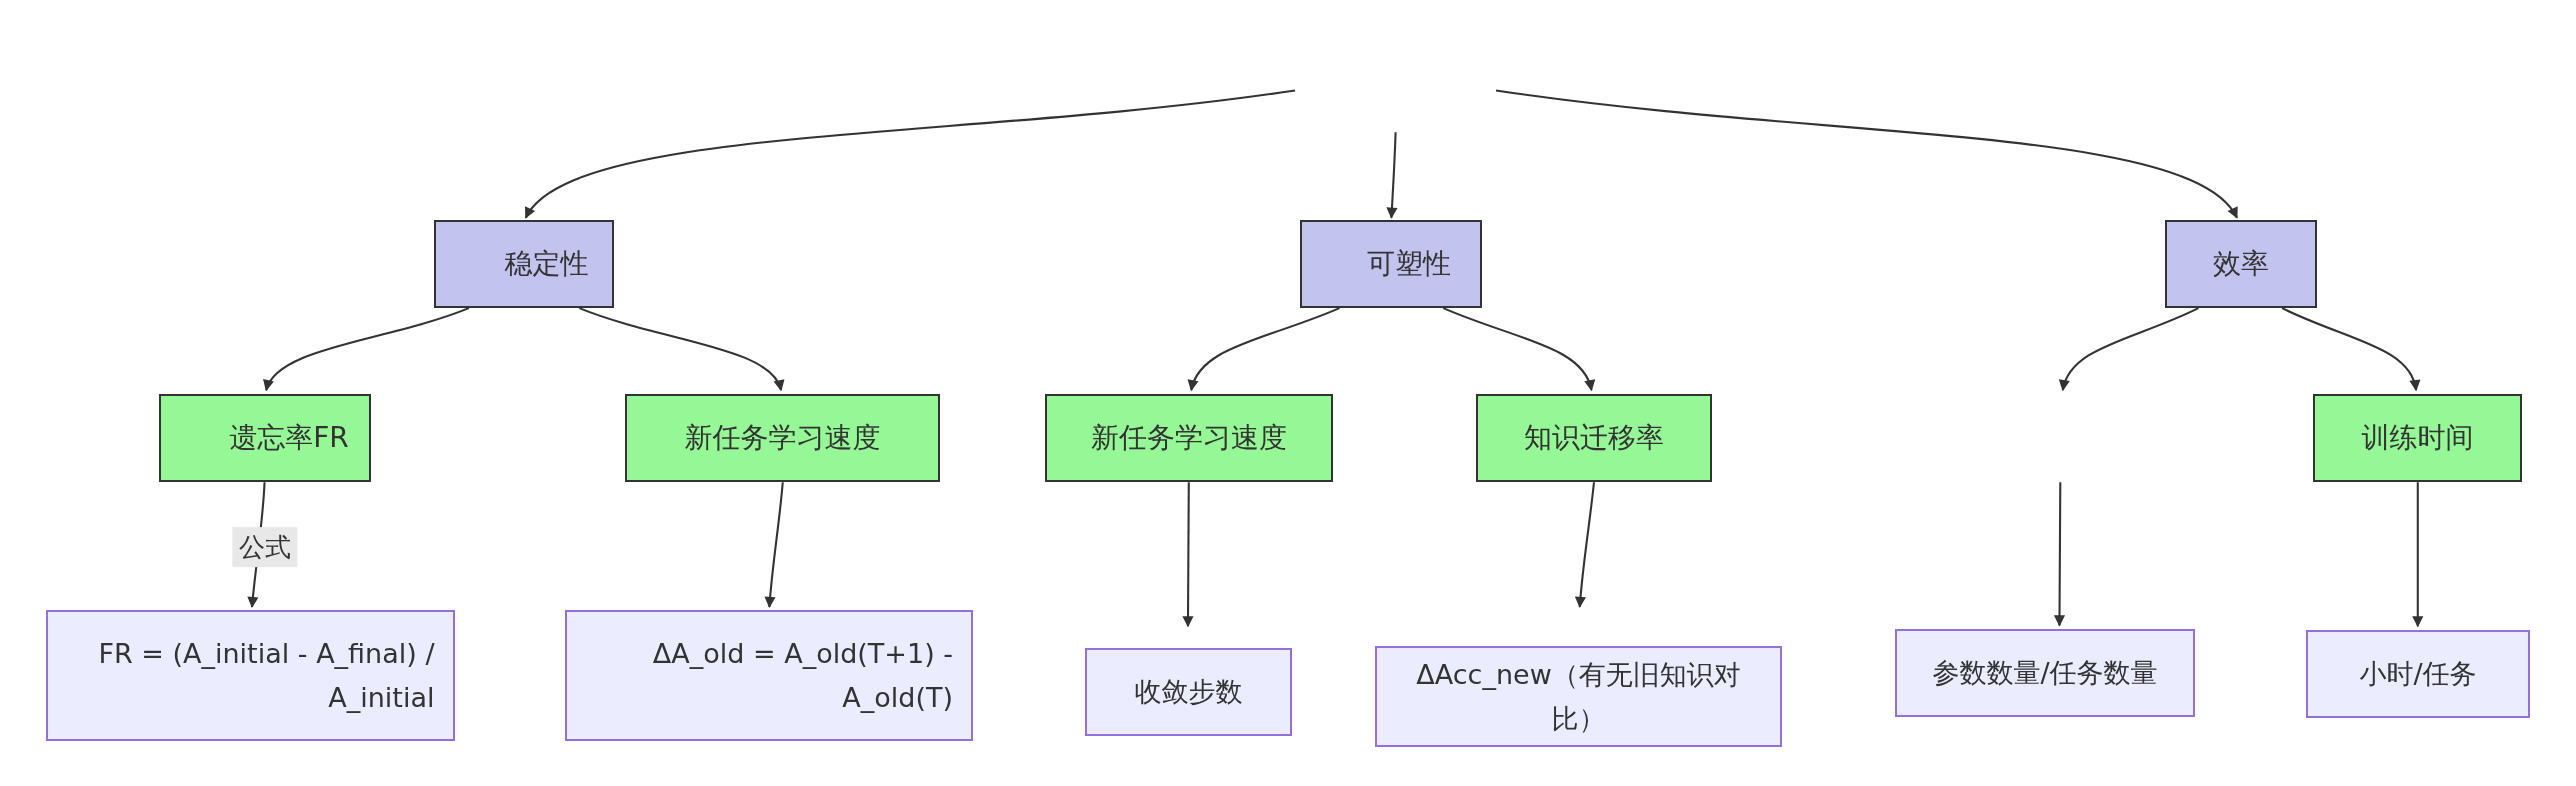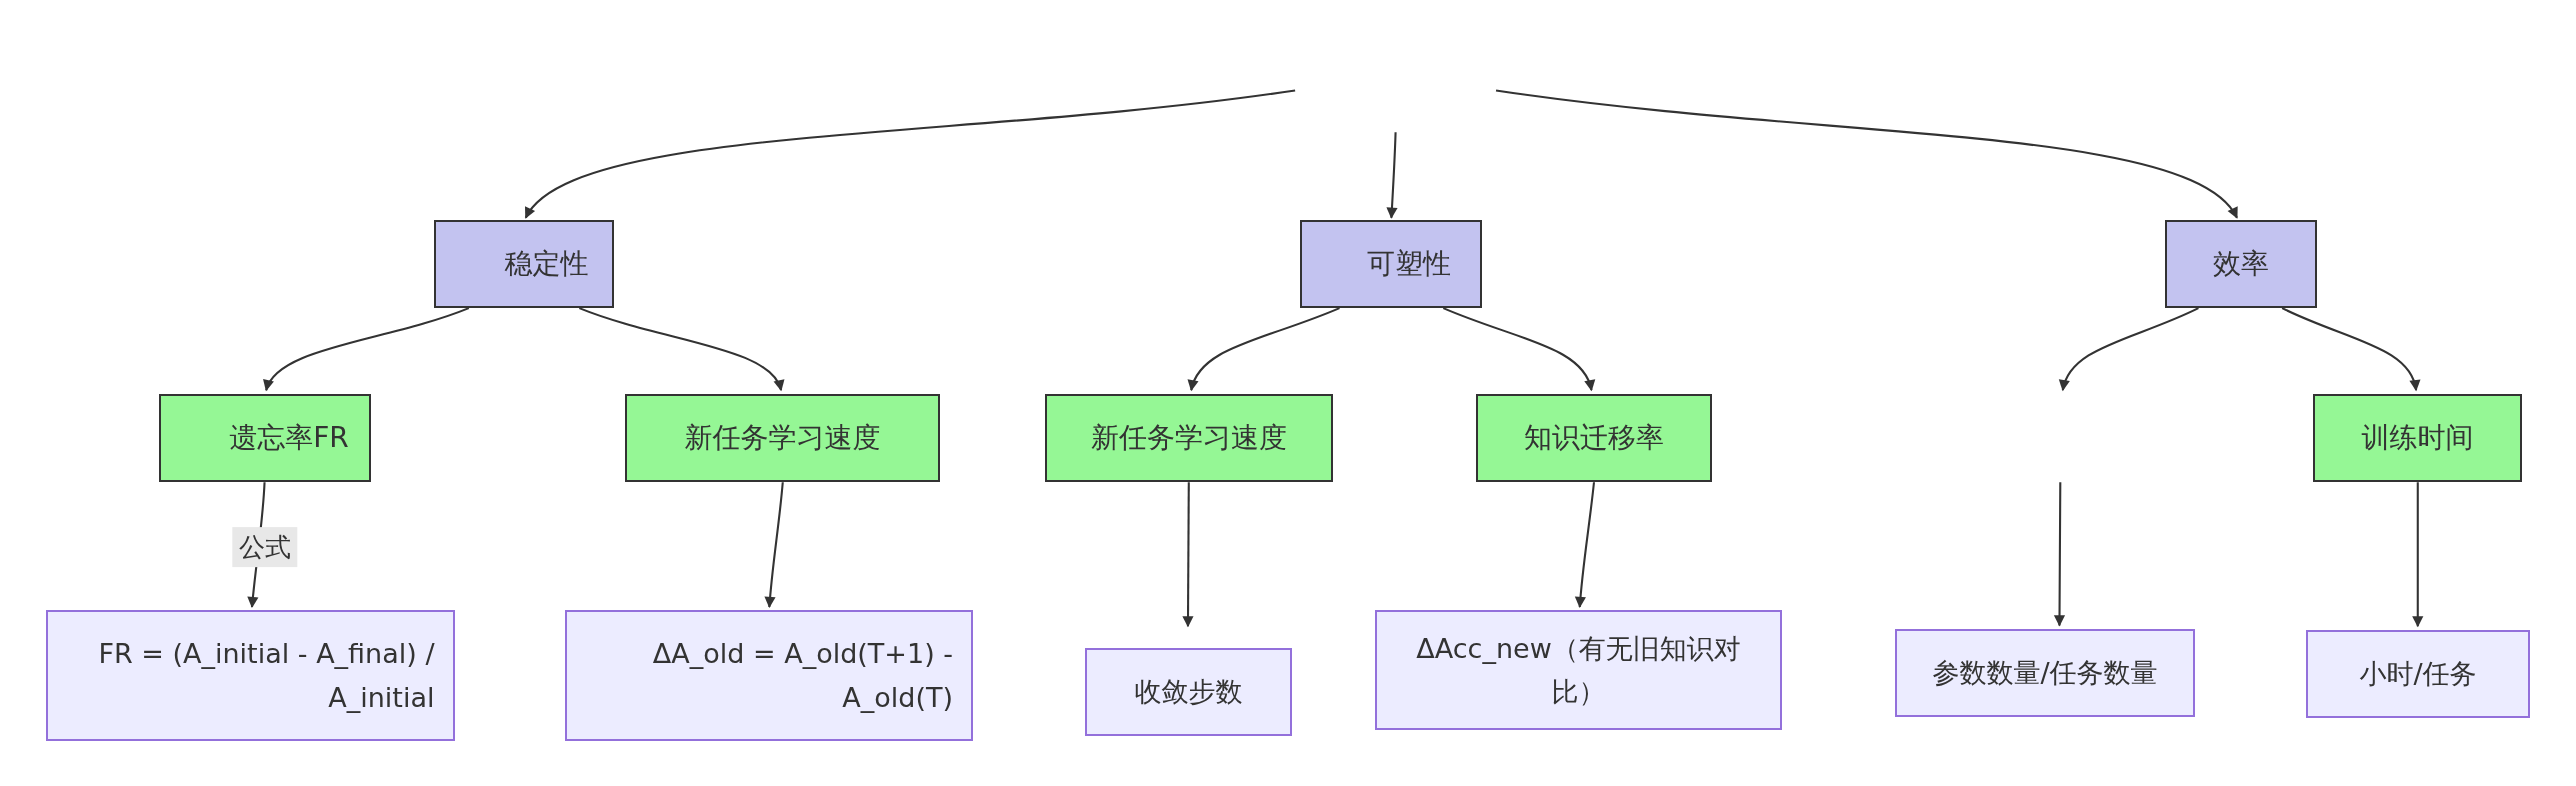--- a/index.html
+++ b/index.html
@@ -122,21 +122,21 @@
 
   <div class="node lvl-detail mw440" style="left:46px; top:610px; width:409px; height:131px;">
     <span>FR = (A_initial - A_final) / A_initial</span>
   </div>
   <div class="node lvl-detail mw440" style="left:565px; top:610px; width:408px; height:131px;">
     <span>ΔA_old = A_old(T+1) - A_old(T)</span>
   </div>
   <div class="node lvl-detail" style="left:1085px; top:648px; width:207px; height:88px;">
     <span>收敛步数</span>
   </div>
-  <div class="node lvl-detail mw400" style="left:1375px; top:610px; width:407px; height:120px;">
+  <div class="node lvl-detail mw400" style="left:1375px; top:646px; width:407px; height:101px;">
     <span>ΔAcc_new（有无旧知识对比）</span>
   </div>
   <div class="node lvl-detail" style="left:1895px; top:629px; width:300px; height:88px;">
     <span>参数数量/任务数量</span>
   </div>
   <div class="node lvl-detail" style="left:2306px; top:630px; width:224px; height:88px;">
     <span>小时/任务</span>
   </div>
 
 </div>

